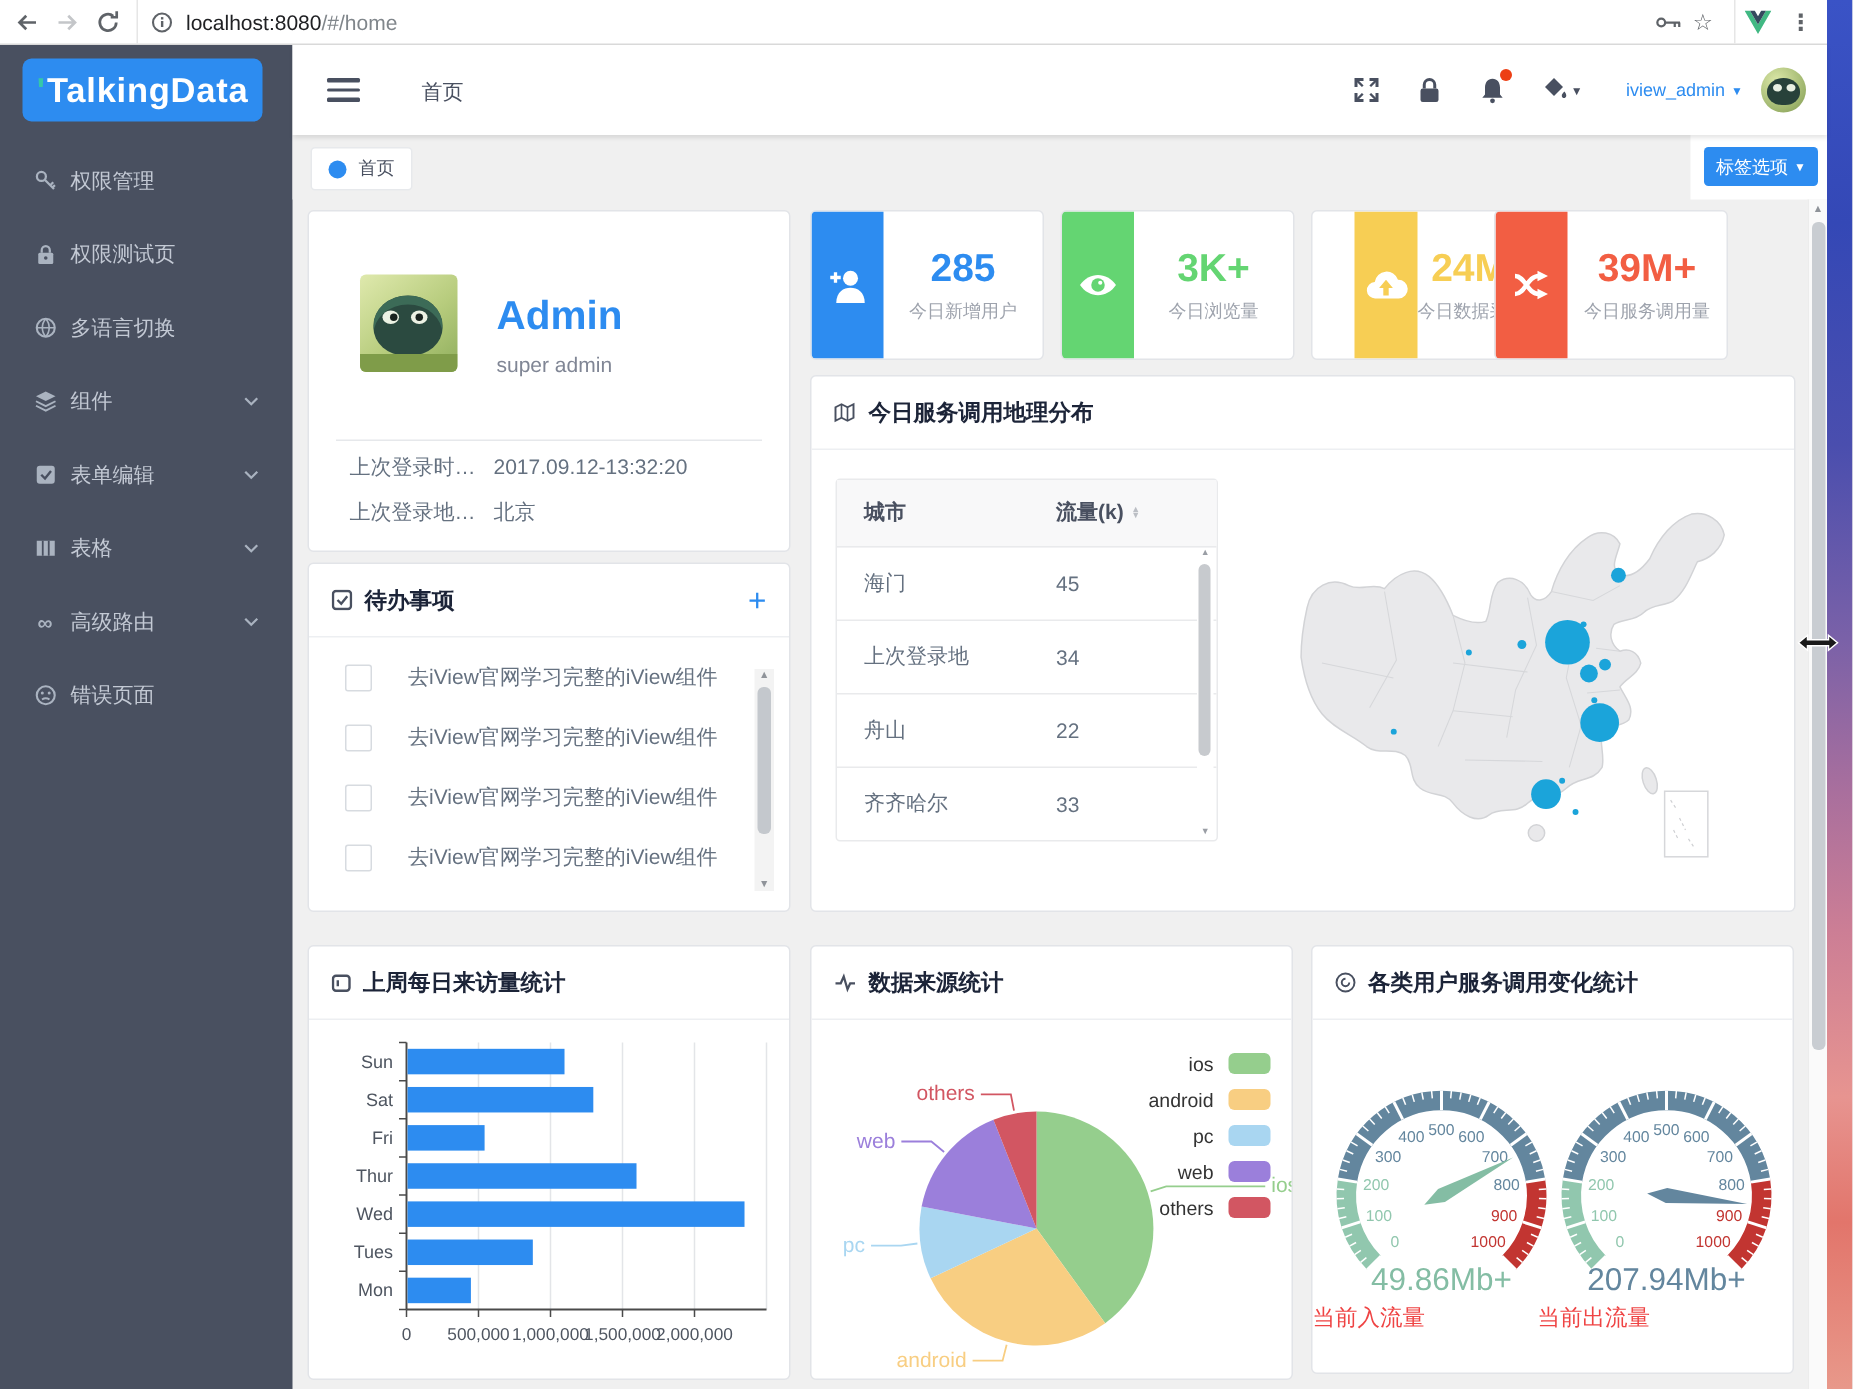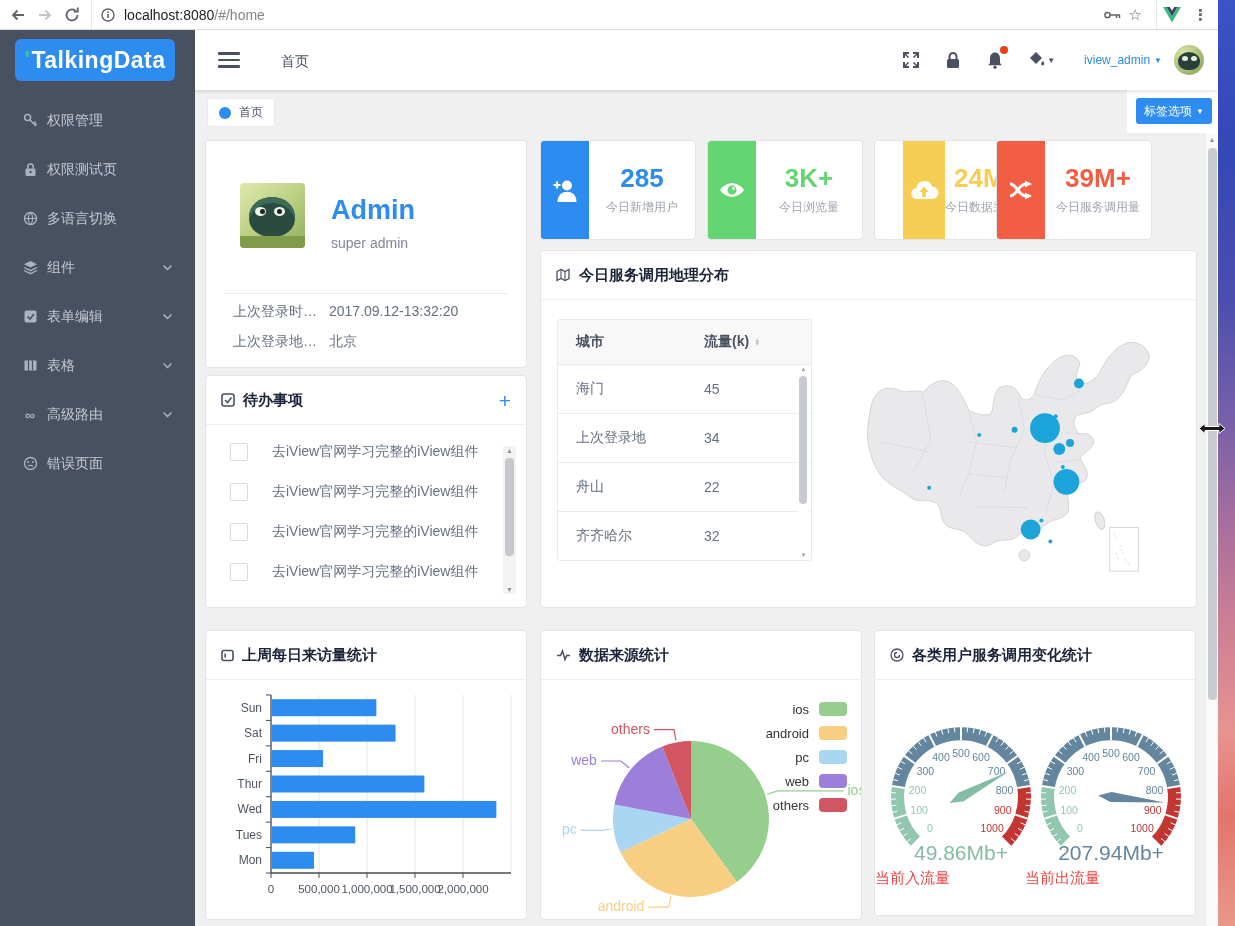--- a/index.html
+++ b/index.html
@@ -484,21 +484,21 @@
         <div class="geo-row">
           <span class="c1">上次登录地</span>
           <span class="c2">34</span>
         </div>
         <div class="geo-row">
           <span class="c1">舟山</span>
           <span class="c2">22</span>
         </div>
         <div class="geo-row">
           <span class="c1">齐齐哈尔</span>
-          <span class="c2">32</span>
+          <span class="c2">33</span>
         </div>
       </div>
     <div id="table-scroll">
       <span class="arr" style="top:0">▲</span>
       <div id="table-thumb"></div>
       <span class="arr" style="bottom:0">▼</span>
     </div>
   </div>
   <svg id="china-map" width="365" height="298" viewBox="0 0 360 300">
     <path d="M52,103 C55,88 68,82 80,88 C88,92 96,86 104,90 C112,80 124,74 134,82 C140,87 146,98 150,108 C158,112 166,114 172,112 C176,104 174,94 180,86 C188,80 198,84 202,94 C206,100 212,98 216,92 C220,78 228,64 240,56 C248,50 258,52 262,60 C260,68 256,74 260,80 C268,84 276,78 282,70 C288,56 298,44 310,40 C320,38 330,44 332,54 C330,64 322,70 314,72 C310,80 306,92 298,98 C292,102 284,100 278,106 C272,112 264,110 258,114 C254,120 256,128 262,132 C268,130 274,132 276,140 C274,148 266,150 262,156 C266,164 272,170 268,178 C262,184 254,180 250,186 C248,194 252,202 250,210 C244,220 234,216 226,224 C218,232 208,226 200,234 C192,242 182,236 174,242 C166,248 156,242 150,234 C144,226 136,230 128,224 C120,218 124,208 118,202 C110,196 100,202 92,196 C82,188 70,184 62,174 C54,164 50,150 48,136 C48,124 50,112 52,103 Z" fill="#e9e9eb" stroke="#d2d3d6" stroke-width="1"></path>

